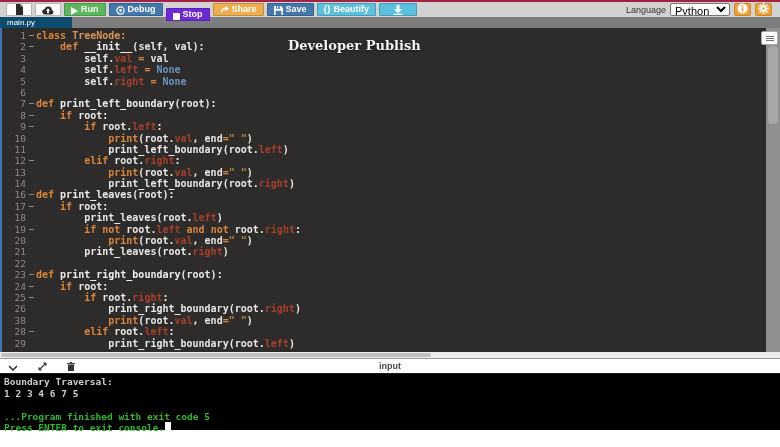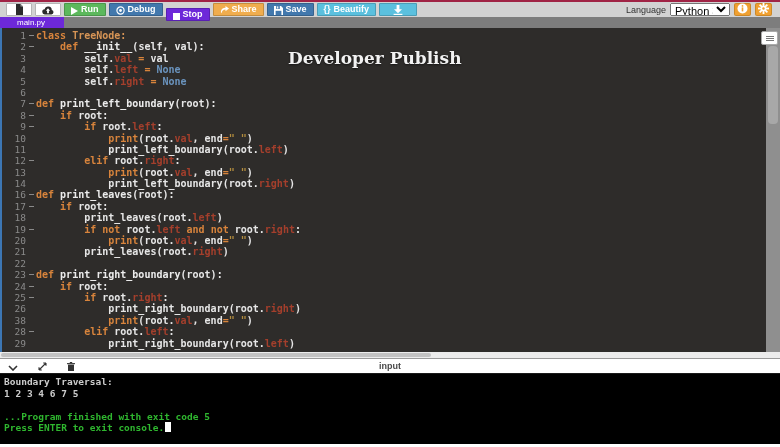--- a/index.html
+++ b/index.html
@@ -19,51 +19,51 @@
   .btn.orange{background:#f0ad4e;}
   .btn.cyan{background:#5bc0de;}
   .braces{font-weight:bold;font-size:9px;}
   .tb-right{margin-left:auto;display:flex;align-items:center;gap:4px;padding-right:8px;justify-content:flex-end;}
   .lang-label{font-size:9px;color:#333;}
   .lang-select{height:13px;font-size:11px;width:60px;font-family:"Liberation Sans",sans-serif;}
   .icon-btn{width:17px;height:13px;background:#f0a030;border:1px solid rgba(0,0,0,.15);border-radius:2px;
             display:inline-flex;align-items:center;justify-content:center;padding:0;cursor:pointer;}
   
   .tabbar{height:11px;background:#7d7d7d;display:flex;}
-  .tab{width:64px;background:#6d28d9;color:#fff;font-size:8px;line-height:11px;padding-left:17px;box-sizing:border-box;cursor:pointer;}
+  .tab{width:72px;background:#0c4a6e;color:#fff;font-size:8px;line-height:11px;padding-left:7px;box-sizing:border-box;cursor:pointer;}
   
   .editor{position:relative;height:324px;background:#2e2c2a;overflow:hidden;}
   .blue-strip{position:absolute;left:0;top:0;width:2px;height:100%;background:#3c76b3;}
   .code{position:absolute;left:0;top:2px;right:14px;}
   .code-line{display:flex;height:11.4px;line-height:11.4px;font-family:"DejaVu Sans Mono",monospace;
              font-size:10px;font-weight:bold;white-space:pre;}
   .gutter{width:26px;text-align:right;color:#8a8a8a;flex:none;font-weight:normal;font-size:9.5px;}
   .fold{width:10px;flex:none;position:relative;}
   .fold.on::after{content:"";position:absolute;left:3px;top:5px;width:5px;height:1px;background:#8a8a8a;}
   .src{flex:1;}
   .tk-kw{color:#d8843c;} .tk-cls{color:#d79556;} .tk-fn{color:#ececec;}
   .tk-attr{color:#a43f2c;} .tk-op{color:#d8843c;} .tk-none{color:#6a93bd;}
   .tk-str{color:#b08b3e;} .tk-txt{color:#e6e6e6;}
-  .wm{position:absolute;left:288px;top:20px;font-family:"DejaVu Serif",serif;font-weight:bold;
-      font-size:17px;color:#f2f2f2;text-shadow:0 1px 2px rgba(0,0,0,.55);}
+  .wm{position:absolute;left:288px;top:10px;font-family:"DejaVu Serif",serif;font-weight:bold;
+      font-size:13px;color:#f2f2f2;text-shadow:0 1px 2px rgba(0,0,0,.55);}
   .vsb{position:absolute;right:0;top:0;width:14px;height:100%;background:#8f8f8f;}
   .vsb-thumb{position:absolute;left:2px;top:18px;width:10px;height:78px;background:#a8a8a8;border-radius:4px;}
   .corner-btn{position:absolute;right:2px;top:3px;width:17px;height:14px;background:#fff;border:1px solid #aaa;
               border-radius:2px;display:flex;flex-direction:column;justify-content:center;align-items:center;gap:1px;padding:0;cursor:pointer;}
   .corner-btn i{display:block;width:8px;height:1px;background:#777;}
   
   .hsb{height:6px;background:#ececec;position:relative;}
   .hsb-thumb{position:absolute;left:1px;top:1px;height:4px;width:430px;background:#c2c2c2;border-radius:2px;}
   
   .inbar{height:16px;background:#fff;border-top:1px solid #9a9a9a;border-bottom:1px solid #1a1a1a;
          box-sizing:border-box;display:flex;align-items:center;padding:0 8px;gap:20px;position:relative;}
   .inbar .ic{display:inline-flex;align-items:center;justify-content:center;background:none;border:none;padding:0;cursor:pointer;}
   .inlabel{position:absolute;left:0;right:0;text-align:center;font-size:9px;font-weight:bold;color:#4a4a4a;pointer-events:none;}
   
-  .console{height:70px;background:#000;padding:2px 4px;box-sizing:border-box;}
+  .console{height:56px;background:#000;padding:2px 4px;box-sizing:border-box;}
   .cline{font-family:"DejaVu Sans Mono",monospace;font-size:9.5px;font-weight:bold;line-height:11.5px;
          min-height:11.5px;white-space:pre;}
   .cline.plain{color:#cccccc;}
   .cline.success{color:#2fb72f;}
   .cursor{display:inline-block;width:6px;height:10px;background:#fff;vertical-align:-1px;margin-left:1px;}
 </style>
 </head>
 <body>
 
 <div class="app">

